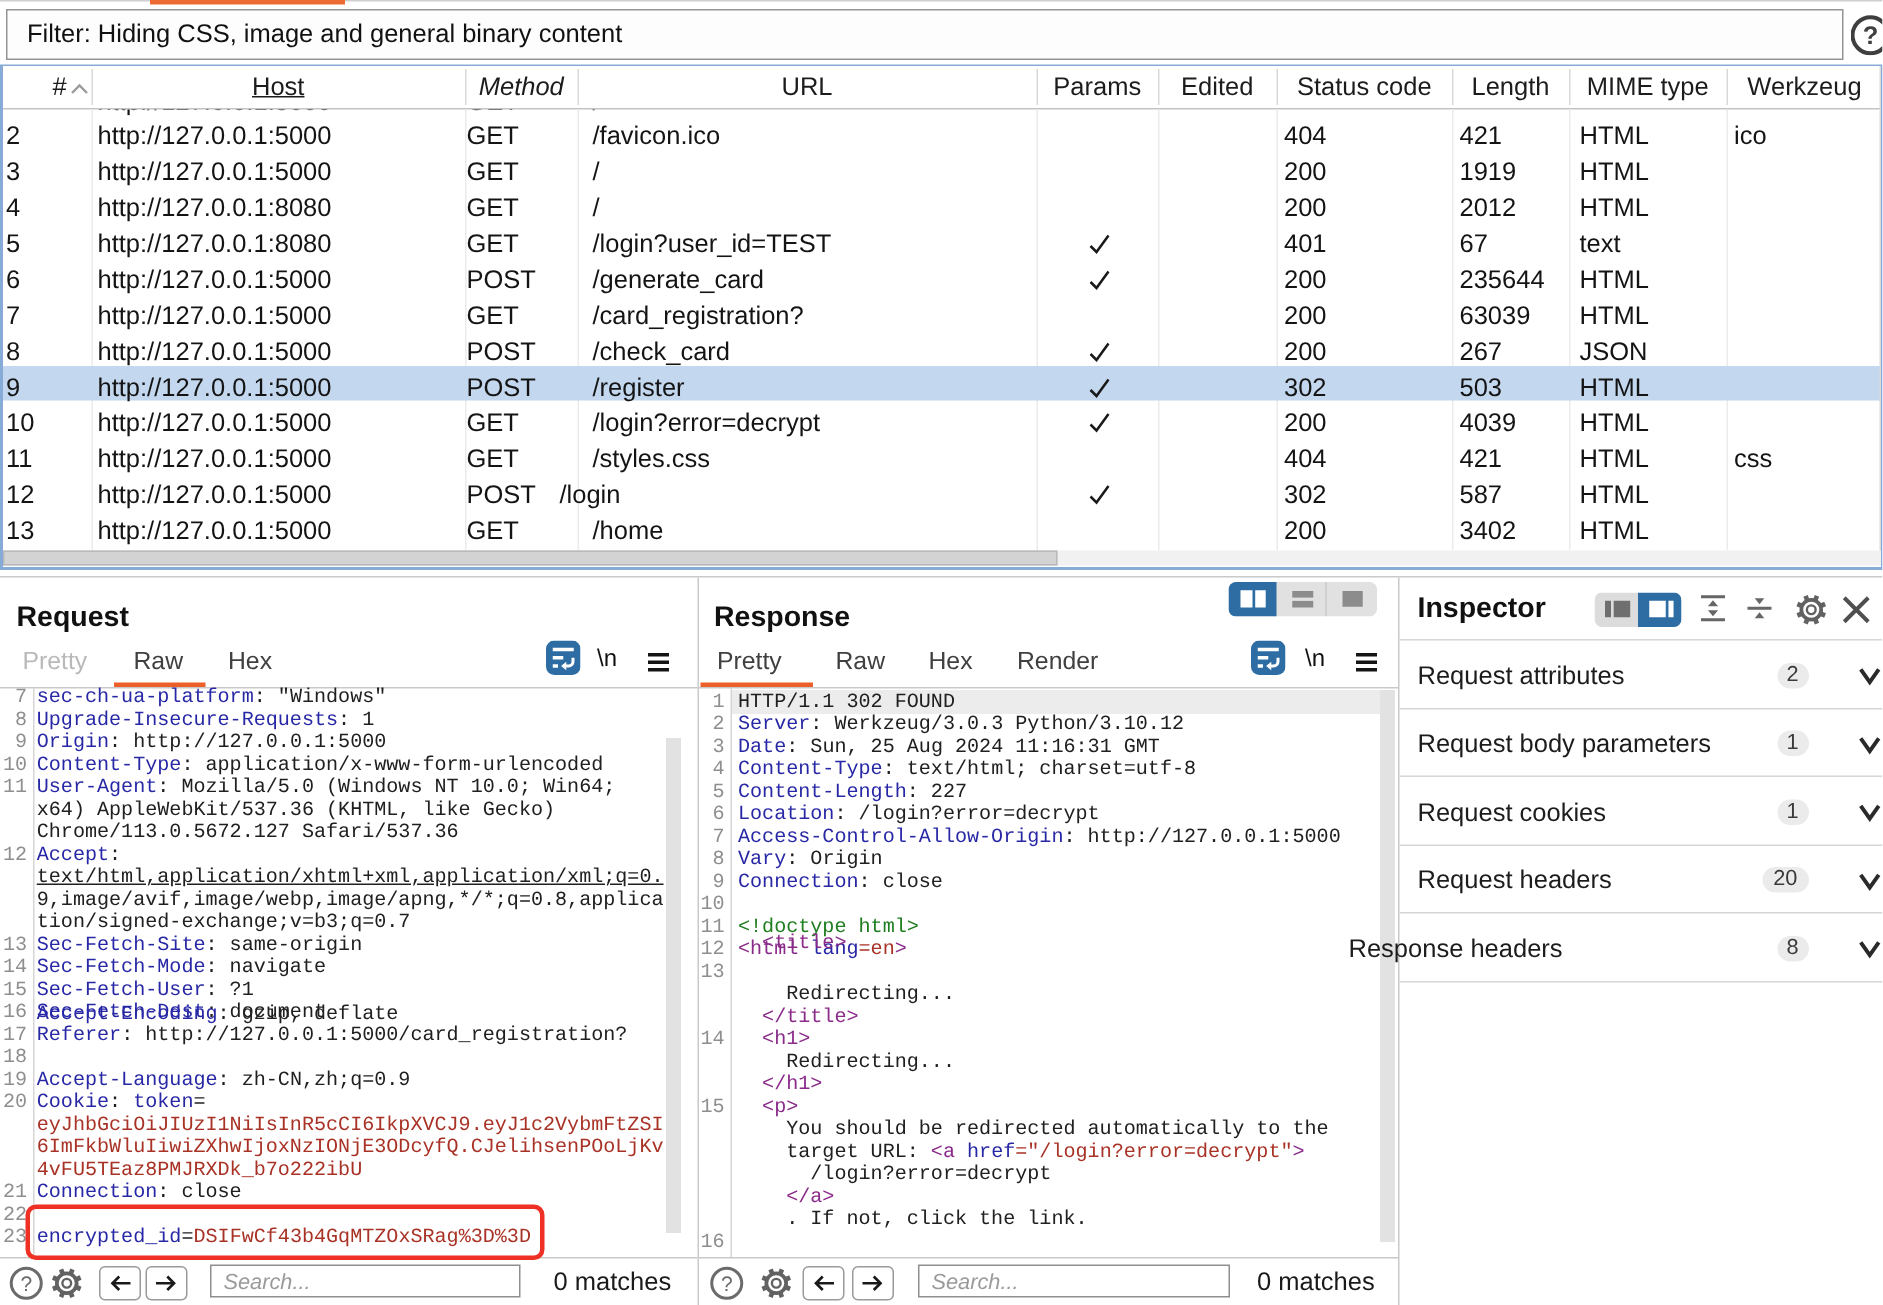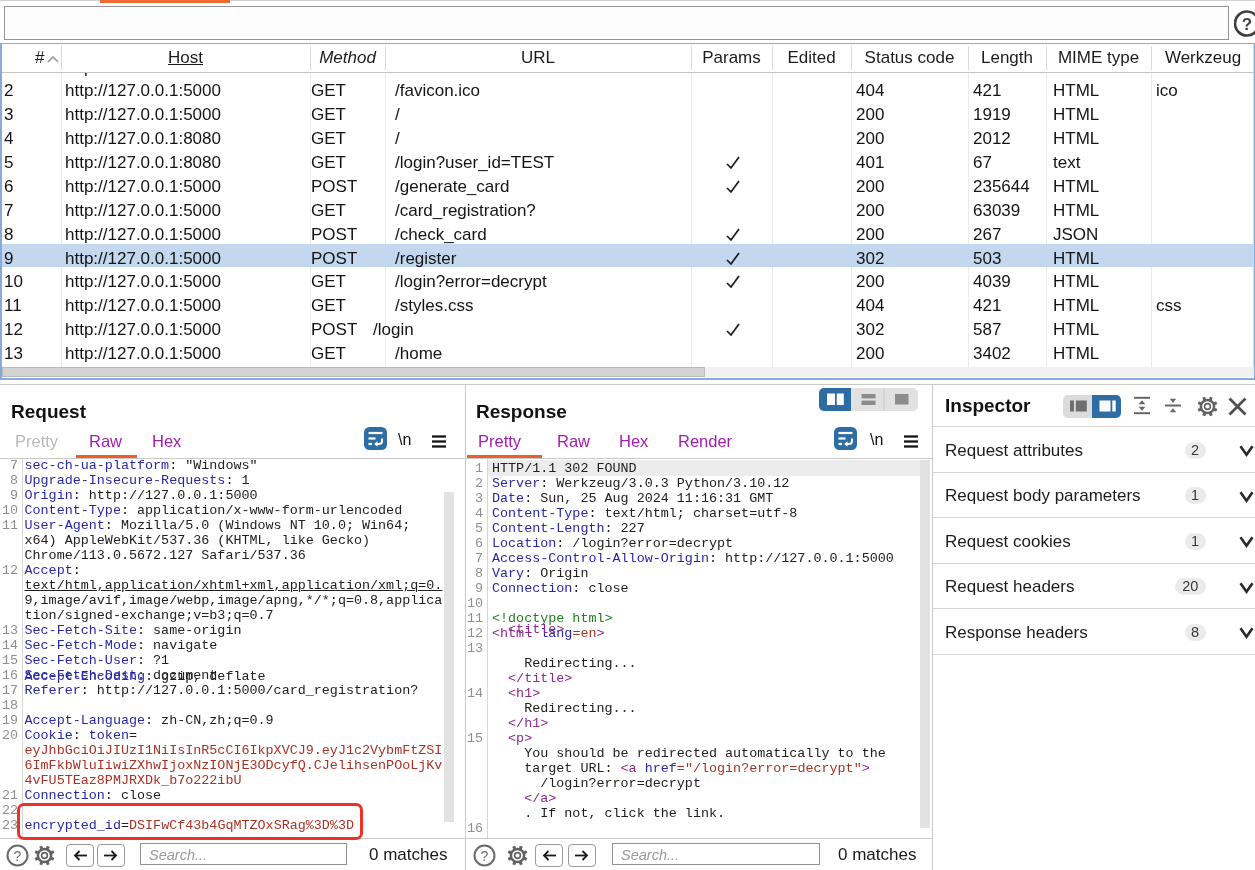--- a/index.html
+++ b/index.html
@@ -12,37 +12,38 @@
 .cell{position:absolute;font-size:17px;color:#141414;white-space:pre;}
 .row{position:absolute;left:2px;width:1251px;height:24px;}
 .mline{position:absolute;height:15px;font-family:"Liberation Mono",monospace;font-size:13.4px;line-height:15px;white-space:pre;color:#202020;}
 .lnum{position:absolute;height:15px;font-family:"Liberation Mono",monospace;font-size:13.4px;line-height:15px;color:#8f8f8f;text-align:right;white-space:pre;}
 .hn{color:#2828a6;}
 .red{color:#a93226;}
 .grn{color:#1e7d1e;}
 .pur{color:#8a2b8a;}
 .blk{color:#202020;}
 .paneltitle{position:absolute;font-size:19px;font-weight:bold;color:#111;}
-.tab{position:absolute;font-size:16.5px;color:#a21caf;}
+.tab{position:absolute;font-size:16.5px;color:#404040;}
 .tabgray{color:#b9b9b9;}
 .underline{position:absolute;height:2.6px;background:#ed5f28;}
 .sline{position:absolute;background:#c9c9c9;}
 .srch{position:absolute;height:22px;border:1px solid #8f8f8f;background:#fff;font-size:14.5px;font-style:italic;color:#9a9a9a;line-height:22px;padding-left:8px;box-sizing:border-box;}
 .matches{position:absolute;font-size:17px;color:#1a1a1a;}
 .navbox{position:absolute;width:28px;height:23px;border:1px solid #9a9a9a;border-radius:4px;box-sizing:border-box;text-align:center;font-size:17px;line-height:20px;color:#222;}
 .insptext{position:absolute;font-size:17px;color:#1c1c1c;}
 .badge{position:absolute;height:23px;border-radius:12px;background:#ebebeb;color:#3a3a3a;font-size:14.5px;text-align:center;line-height:23px;}
 </style></head>
 <body>
 <div id="page">
 
   <div class="abs" style="left:0;top:0;width:1255px;height:1px;background:#cfcfcf;"></div>
   <div class="abs" style="left:100px;top:0;width:130px;height:3px;background:#ec6b32;"></div>
 
   <div class="abs" style="left:4px;top:6px;width:1225px;height:34px;border:1px solid #949494;box-sizing:border-box;background:#fdfdfd;"></div>
+  <div class="abs" style="left:18px;top:6px;height:34px;line-height:34px;font-size:17px;color:#111;">Filter: Hiding CSS, image and general binary content</div>
   <svg class="abs" style="left:1234px;top:10px;" width="21" height="27" viewBox="0 0 21 27">
     <circle cx="13" cy="13.5" r="12" fill="none" stroke="#3f3f3f" stroke-width="2.7"></circle>
     <text x="13" y="19.5" font-size="17" font-weight="bold" fill="#3f3f3f" text-anchor="middle" font-family="Liberation Sans">?</text>
   </svg>
 
   <div id="tablewrap" class="abs" style="left:0;top:43px;width:1255px;height:337px;border-top:1px solid #85abd6;border-bottom:2px solid #85abd6;border-left:2px solid #85abd6;border-right:1px solid #85abd6;box-sizing:border-box;overflow:hidden;background:#fff;">
 
     <div class="hdrtxt" style="left:33px;top:4px;">#</div>
     <svg class="abs" style="left:44px;top:11px;" width="14" height="9" viewBox="0 0 14 9">
         <polyline points="2,7 7,2 12,7" fill="none" stroke="#9a9a9a" stroke-width="1.6"></polyline>
@@ -471,21 +472,21 @@
 <svg class="abs" style="left:1239px;top:535.2px;" width="15" height="14" viewBox="0 0 15 14">
         <polyline points="1.5,2.2 7.5,10.8 13.5,2.2" fill="none" stroke="#2a2a2a" stroke-width="2.6"></polyline>
       </svg>
 <div class="sline" style="left:933px;top:562.5px;width:322px;height:1px;background:#d6d6d6;"></div>
 <div class="insptext" style="left:945px;top:577.2px;">Request headers</div>
 <div class="badge" style="left:1175.0px;top:578.2px;width:30.5px;height:17px;line-height:17px;border-radius:8.5px;">20</div>
 <svg class="abs" style="left:1239px;top:580.8px;" width="15" height="14" viewBox="0 0 15 14">
         <polyline points="1.5,2.2 7.5,10.8 13.5,2.2" fill="none" stroke="#2a2a2a" stroke-width="2.6"></polyline>
       </svg>
 <div class="sline" style="left:933px;top:608.0px;width:322px;height:1px;background:#d6d6d6;"></div>
-<div class="insptext" style="left:945px;top:622.8px;">Response headers</div>
+<div class="insptext" style="left:899px;top:622.8px;">Response headers</div>
 <div class="badge" style="left:1184.5px;top:623.8px;width:21px;height:17px;line-height:17px;border-radius:8.5px;">8</div>
 <svg class="abs" style="left:1239px;top:626.2px;" width="15" height="14" viewBox="0 0 15 14">
         <polyline points="1.5,2.2 7.5,10.8 13.5,2.2" fill="none" stroke="#2a2a2a" stroke-width="2.6"></polyline>
       </svg>
 <div class="sline" style="left:933px;top:653.5px;width:322px;height:1px;background:#d6d6d6;"></div>
 </div>
 
   <div class="abs" style="left:17px;top:803px;width:346px;height:37px;border:3.5px solid #ee3124;border-radius:7px;box-sizing:border-box;z-index:50;"></div>
 </div>
 

